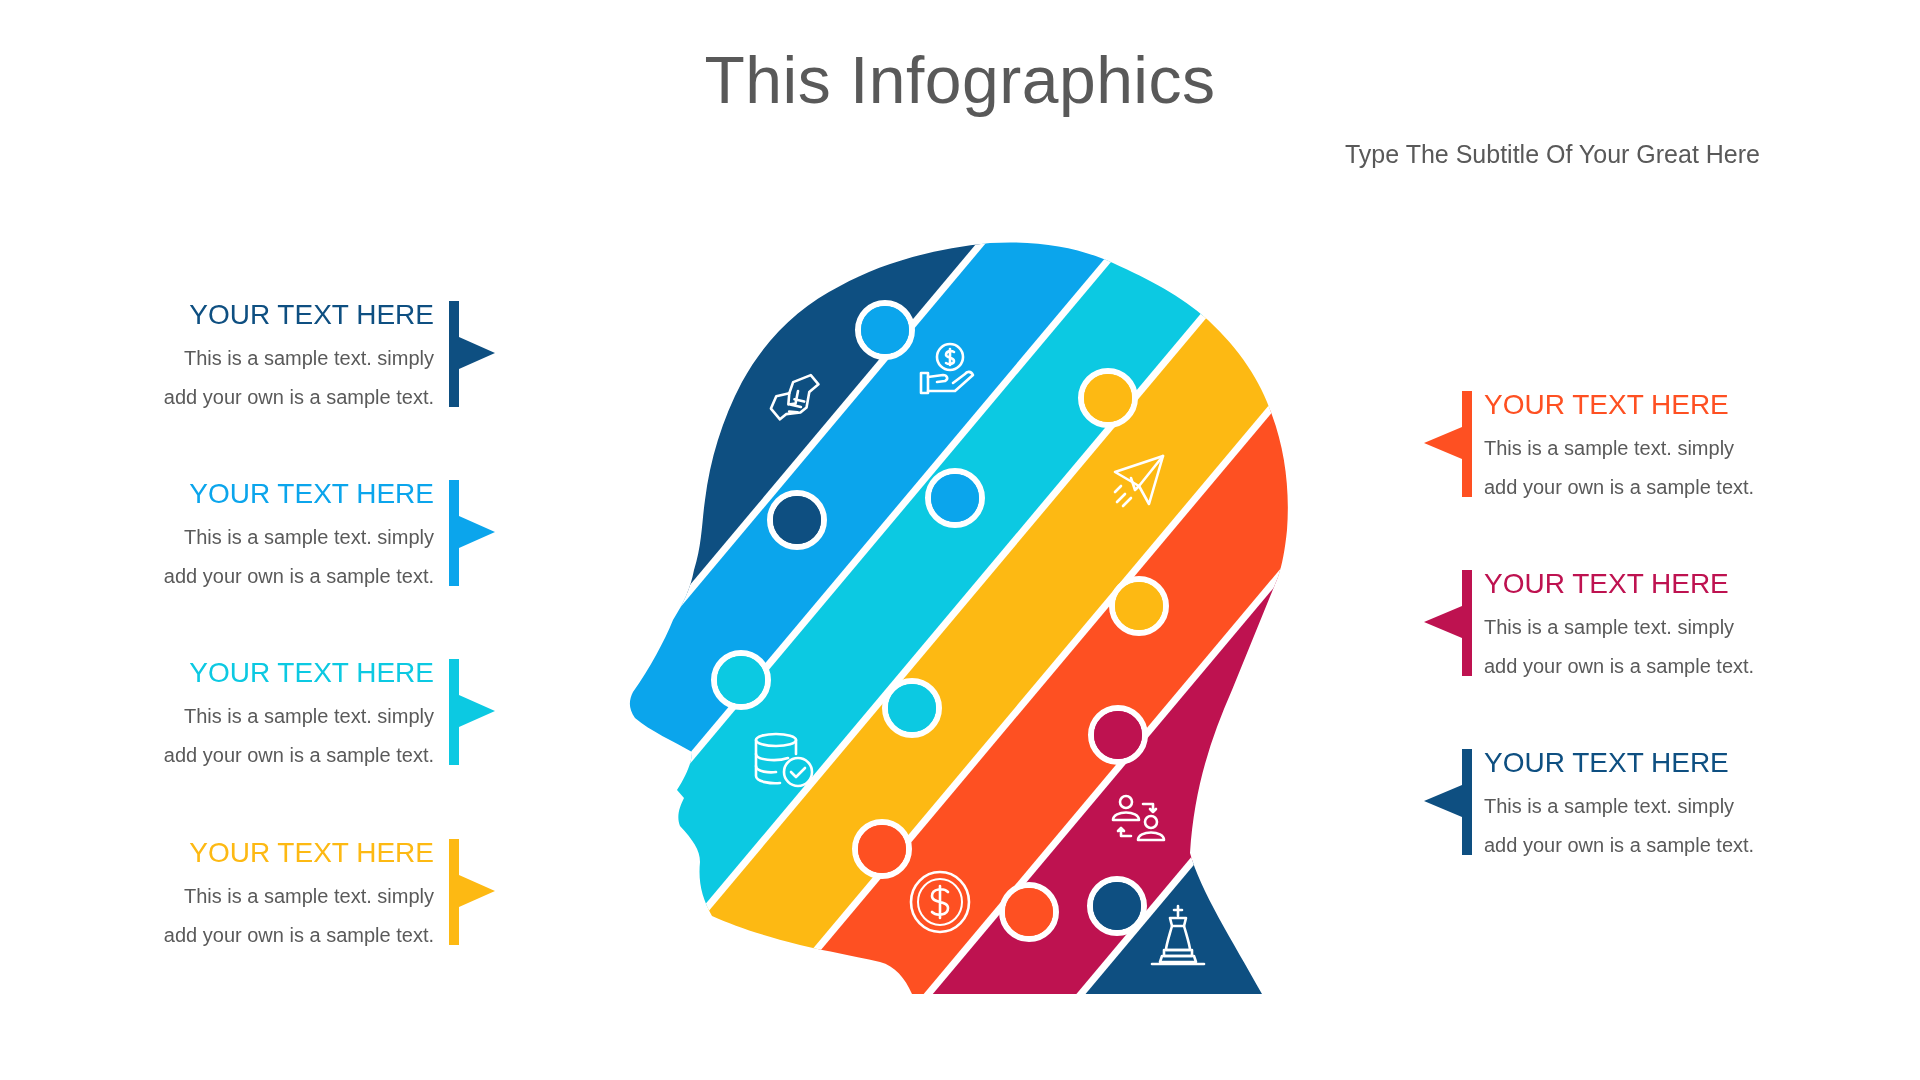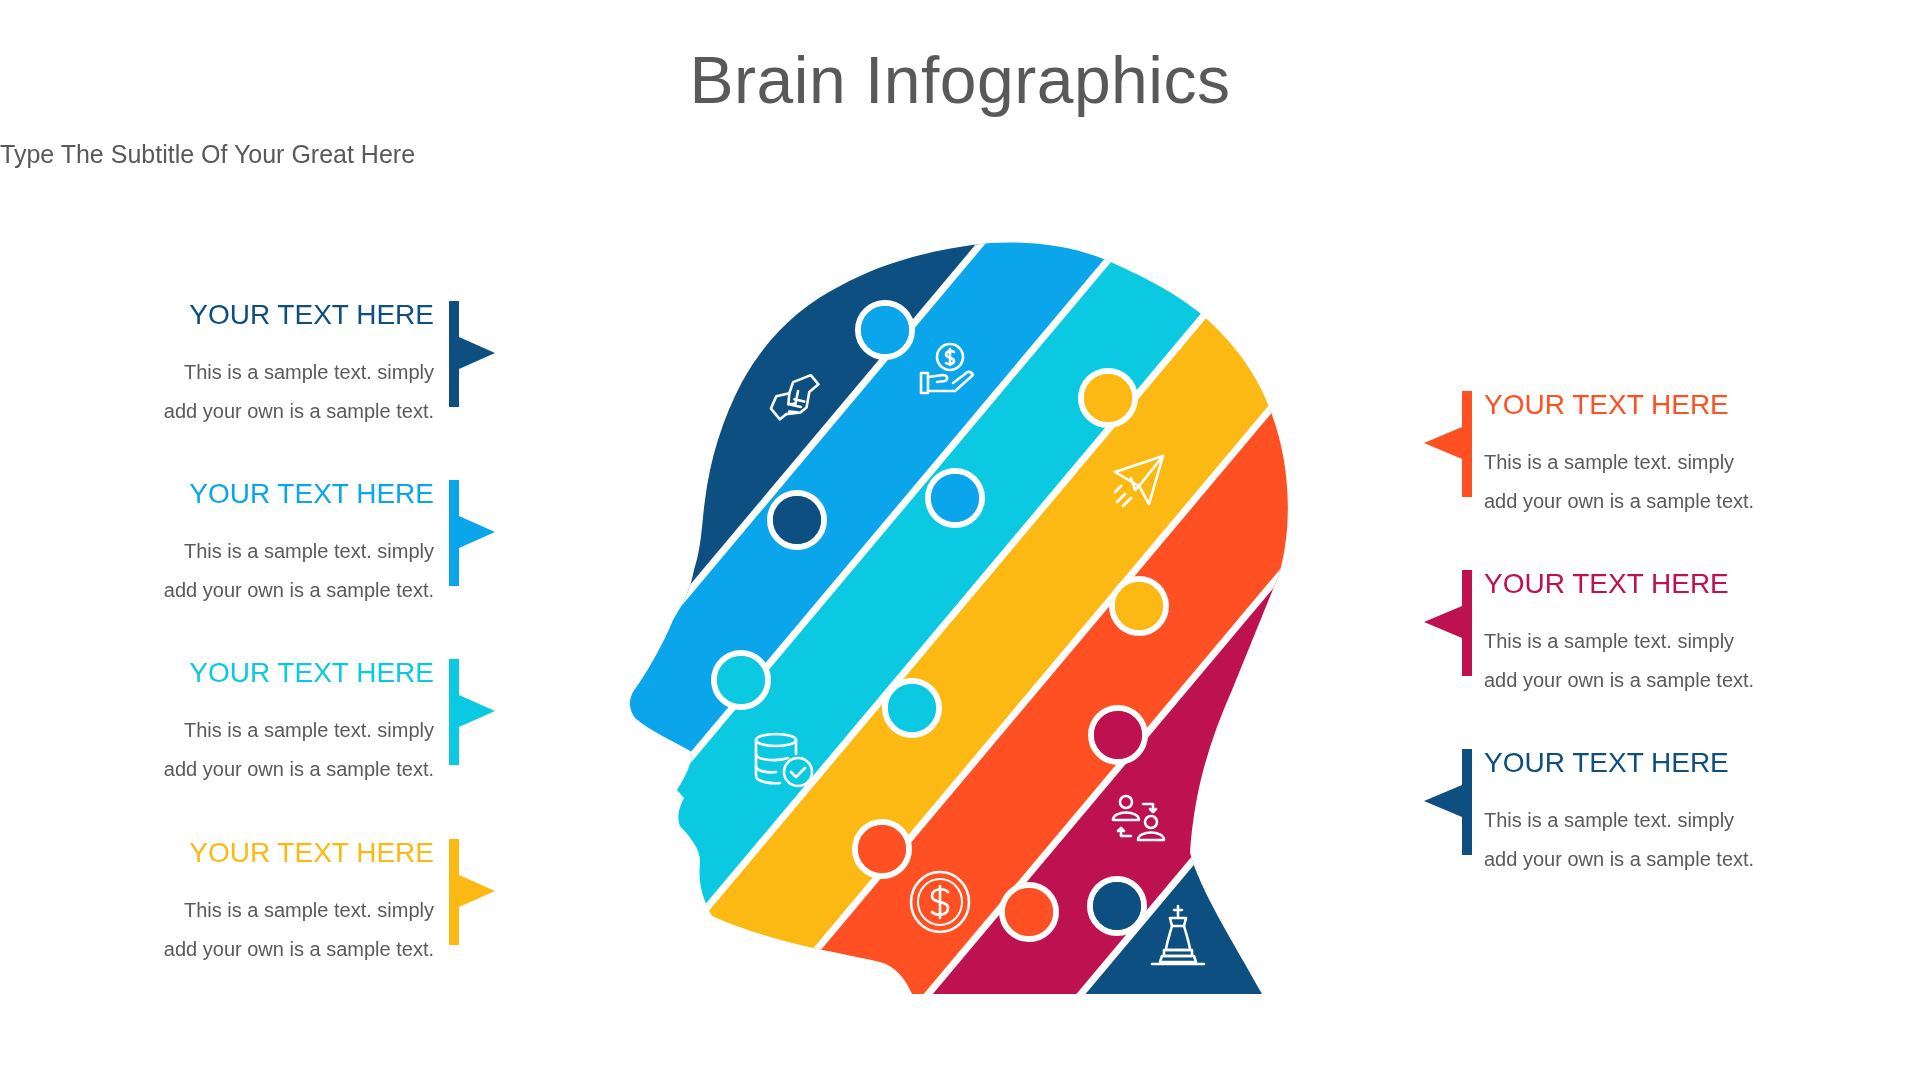--- a/index.html
+++ b/index.html
@@ -1,36 +1,36 @@
 <!DOCTYPE html>
 <html><head>
 <meta charset="utf-8">
 <style>
   html, body { margin:0; padding:0; background:#ffffff; }
   body { width:1920px; height:1080px; position:relative; overflow:hidden; font-family:"Liberation Sans", sans-serif; }
   .title { position:absolute; left:0; top:42px; width:1920px; text-align:center; font-size:66px; color:#595959; font-weight:normal; letter-spacing:0.5px; }
-  .subtitle { position:absolute; left:0; top:140px; width:1760px; text-align:left; font-size:25px; color:#595959; }
+  .subtitle { position:absolute; left:0; top:140px; width:1760px; text-align:right; font-size:25px; color:#595959; }
   .block { position:absolute; width:360px; height:106px; }
   .block .bar { position:absolute; top:0; width:10px; height:106px; }
   .block .flag { position:absolute; top:36px; width:0; height:0; border-top:16px solid transparent; border-bottom:16px solid transparent; }
   .block .heading { position:absolute; top:-2px; font-size:28px; font-weight:normal; white-space:nowrap; }
-  .block .body { position:absolute; top:38px; font-size:20px; color:#5a5a5a; line-height:39px; white-space:nowrap;margin-top:14px; }
+  .block .body { position:absolute; top:38px; font-size:20px; color:#5a5a5a; line-height:39px; white-space:nowrap; }
   .block.left .bar { right:0; }
   .block.left .flag { right:-36px; border-left:36px solid currentColor; }
   .block.left .heading, .block.left .body { right:25px; text-align:right; }
   .block.right .bar { left:0; }
   .block.right .flag { left:-38px; border-right:38px solid currentColor; }
   .block.right .heading, .block.right .body { left:22px; text-align:left; }
   .body span { display:block; }
   #head-svg { position:absolute; left:0; top:0; }
 </style>
 </head>
 <body>
 
-<div class="title">Brain Infographics</div>
+<div class="title">This Infographics</div>
 <div class="subtitle">Type The Subtitle Of Your Great Here</div>
 
 <div class="block left" style="left:99px; top:301px; color:#0E4F81;">
   <div class="bar" style="background:#0E4F81;"></div>
   <div class="flag"></div>
   <div class="heading">YOUR TEXT HERE</div>
   <div class="body">
       <span>This is a sample text. simply</span>
       <span>add your own is a sample text.</span>
     </div>

